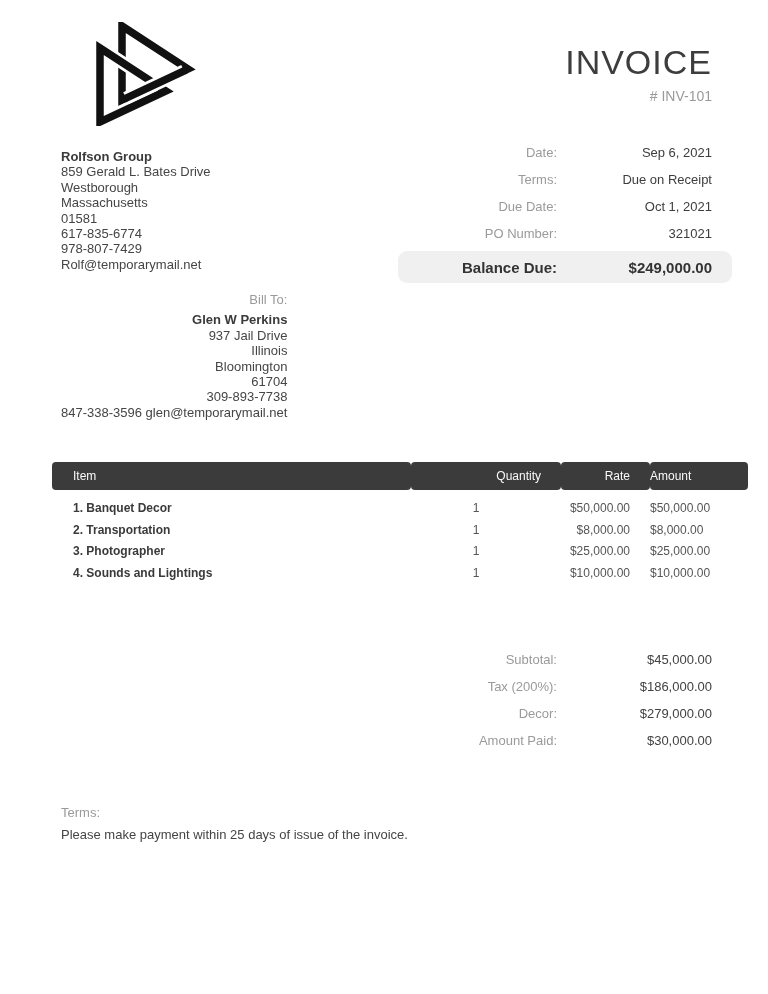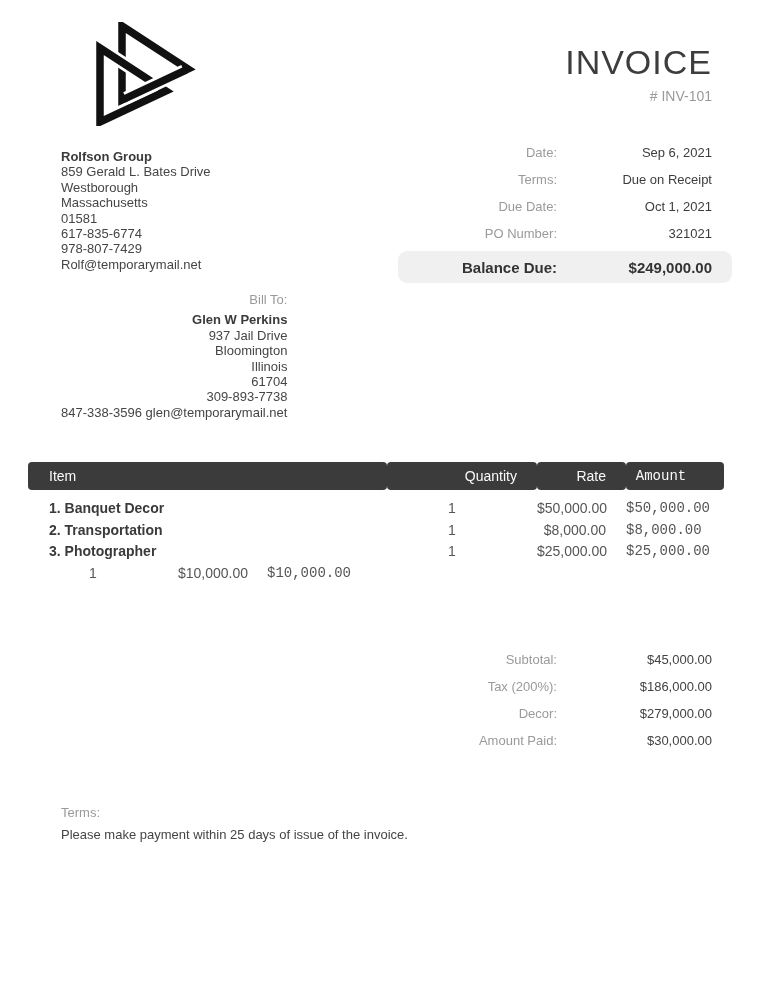--- a/index.html
+++ b/index.html
@@ -103,32 +103,32 @@
     background:var(--balance-bg);
     font-size:15px;
     font-weight:700;
     border-radius:9px;
   }
   .balance-row .meta-label{color:#333333;}
   .balance-row .meta-value{color:#333333;}
   
   .items{
     position:absolute;
-    left:28px;
+    left:52px;
     top:462px;
     width:696px;
-    font-size:14px;
+    font-size:12px;
   }
   .tr{display:flex;}
   .th-row{height:28px;}
   .cell{white-space:nowrap;}
   .c-item{width:359px;padding-left:21px;text-align:left;}
   .c-qty{width:150px;padding-right:20px;}
   .c-rate{width:89px;padding-right:20px;text-align:right;}
-  .c-amt{width:98px;padding-right:28px;text-align:center;font-family:Liberation Mono, monospace;}
+  .c-amt{width:98px;padding-right:28px;text-align:left;}
   .th-row .cell{
     background:var(--header-bg);
     color:var(--header-text);
     border-radius:4px;
     line-height:28px;
   }
   .th-row .c-qty{text-align:right;}
   .tbody{margin-top:8px;}
   .tbody .tr{line-height:21.5px;}
   .tbody .c-item{font-weight:700;color:#3a3a3a;}
@@ -212,22 +212,22 @@
     <div class="meta-row balance-row">
       <div class="meta-label">Balance Due:</div>
       <div class="meta-value">$249,000.00</div>
     </div>
   </div>
 
   <div class="billto-block">
     <div class="section-label">Bill To:</div>
     <div class="addr-name">Glen W Perkins</div>
     <div>937 Jail Drive</div>
+    <div>Illinois</div>
     <div>Bloomington</div>
-    <div>Illinois</div>
     <div>61704</div>
     <div>309-893-7738</div>
     <div>847-338-3596 glen@temporarymail.net</div>
   </div>
 
   <div class="items">
     <div class="tr th-row">
       <div class="cell c-item">Item</div>
       <div class="cell c-qty">Quantity</div>
       <div class="cell c-rate">Rate</div>
@@ -246,20 +246,21 @@
         <div class="cell c-rate">$8,000.00</div>
         <div class="cell c-amt">$8,000.00</div>
       </div>
       <div class="tr">
         <div class="cell c-item">3. Photographer</div>
         <div class="cell c-qty">1</div>
         <div class="cell c-rate">$25,000.00</div>
         <div class="cell c-amt">$25,000.00</div>
       </div>
       <div class="tr">
+        <div class="cell c-item">4. Sounds and Lightings</div>
         <div class="cell c-qty">1</div>
         <div class="cell c-rate">$10,000.00</div>
         <div class="cell c-amt">$10,000.00</div>
       </div>
     </div>
   </div>
 
   <div class="totals-block">
     <div class="meta-row">
       <div class="meta-label">Subtotal:</div>

